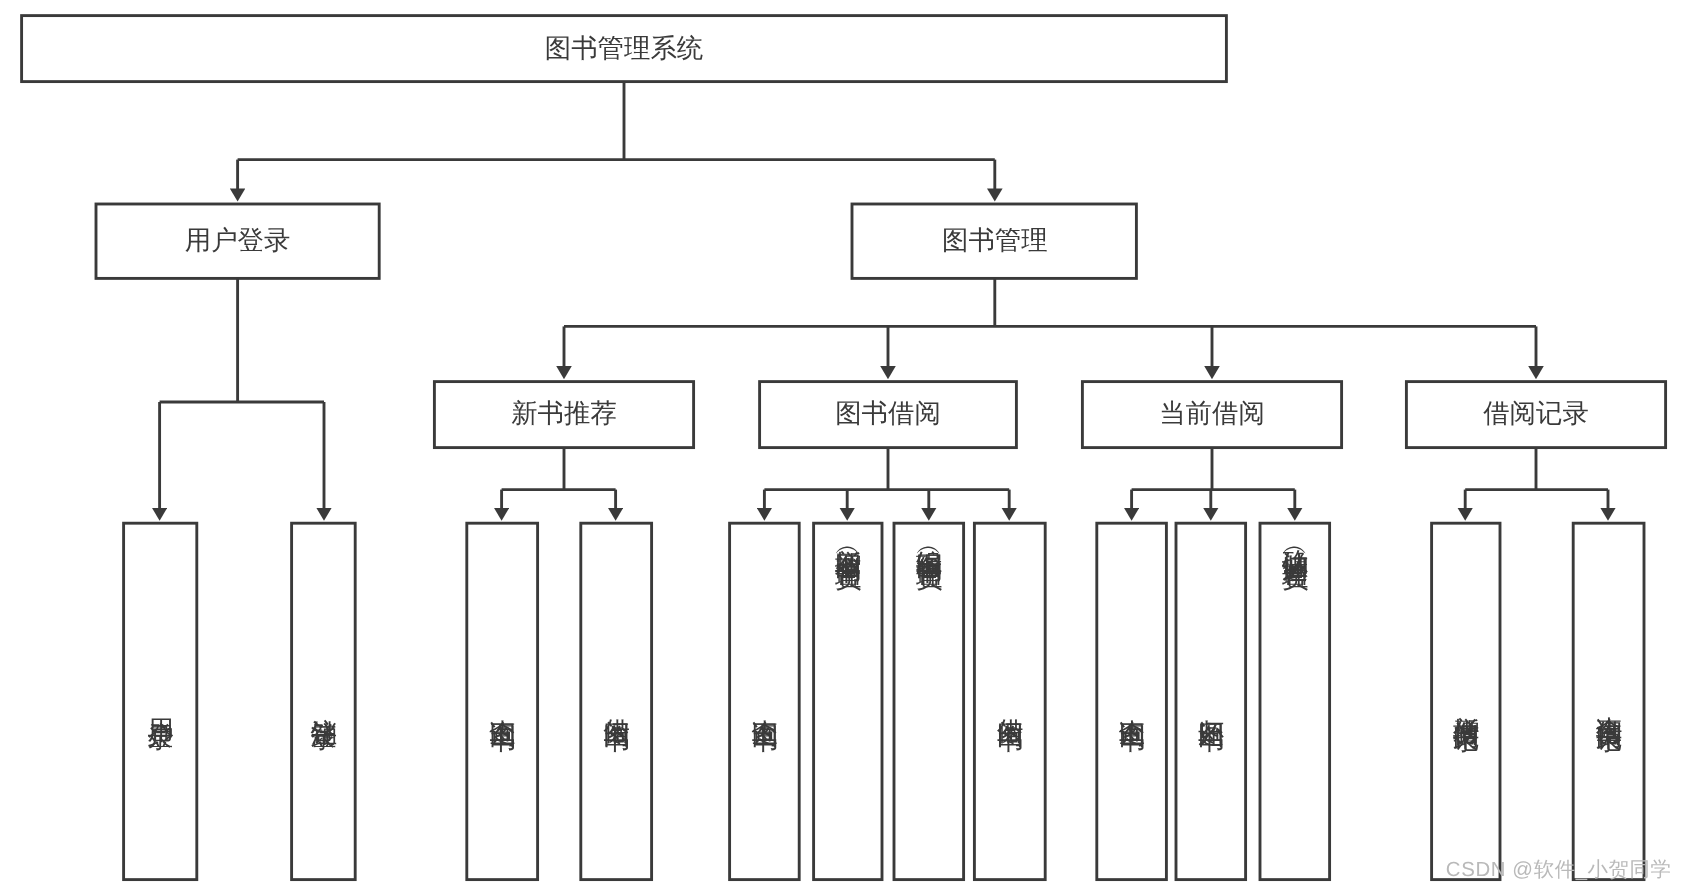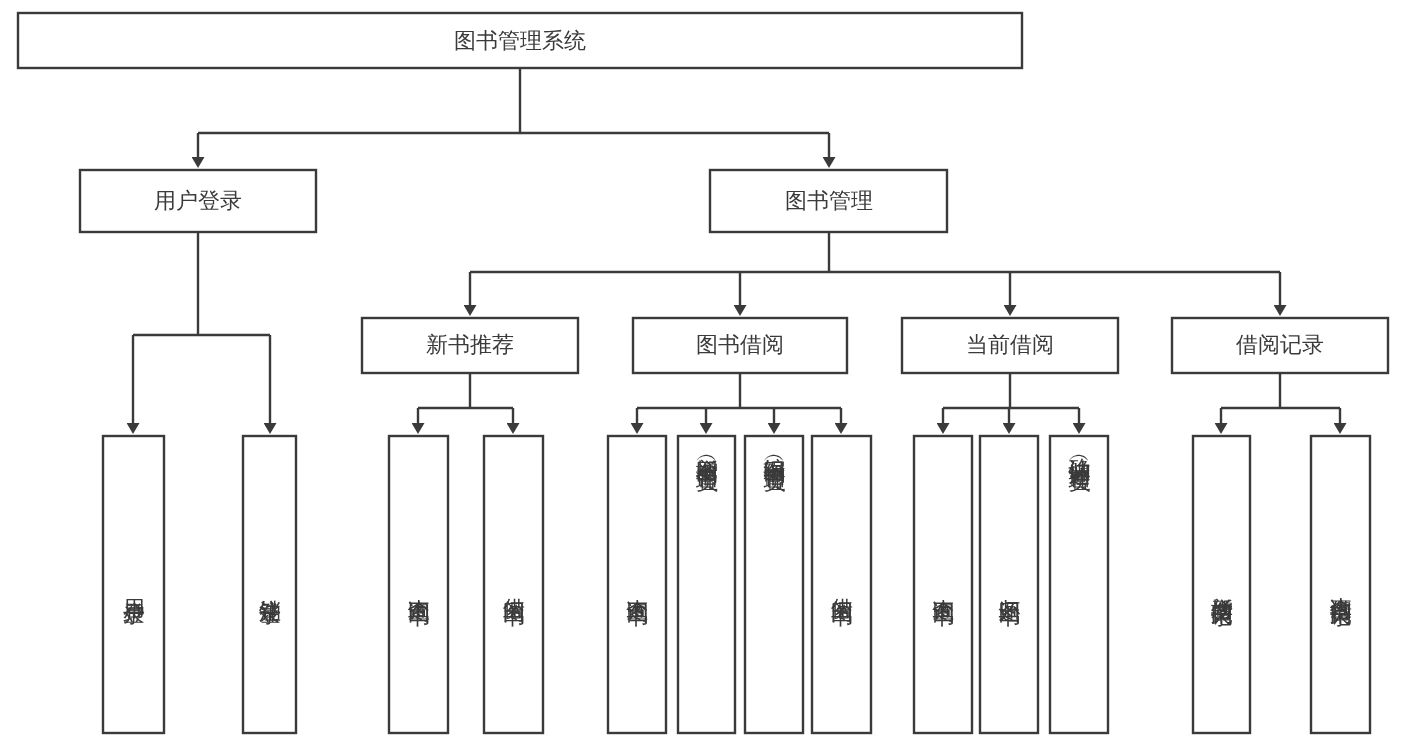--- a/index.html
+++ b/index.html
@@ -212,14 +212,15 @@
   <div class="leaf-label-wrap" style="left:1050px; top:440px; width:58px; height:297px; align-items:flex-start;">
     <span class="leaf-label">确认归还（管理员）</span>
   </div>
   <div class="leaf-label-wrap" style="left:1193px; top:436px; width:57px; height:297px;">
     <span class="leaf-label">新增借阅记录</span>
   </div>
   <div class="leaf-label-wrap" style="left:1311px; top:436px; width:59px; height:297px;">
     <span class="leaf-label">查询借阅记录</span>
   </div>
 
+  <div class="watermark">CSDN @软件_小贺同学</div>
 
 </div>
 
 </body></html>

